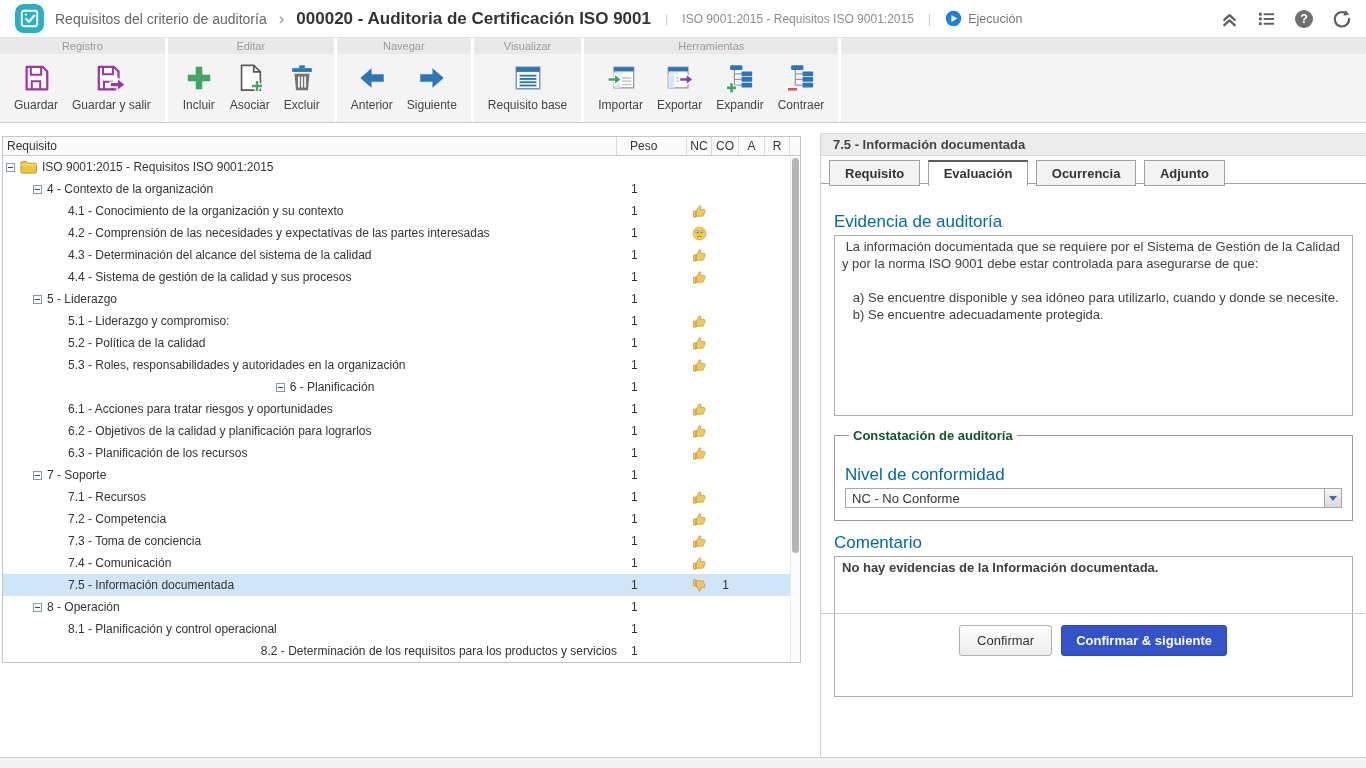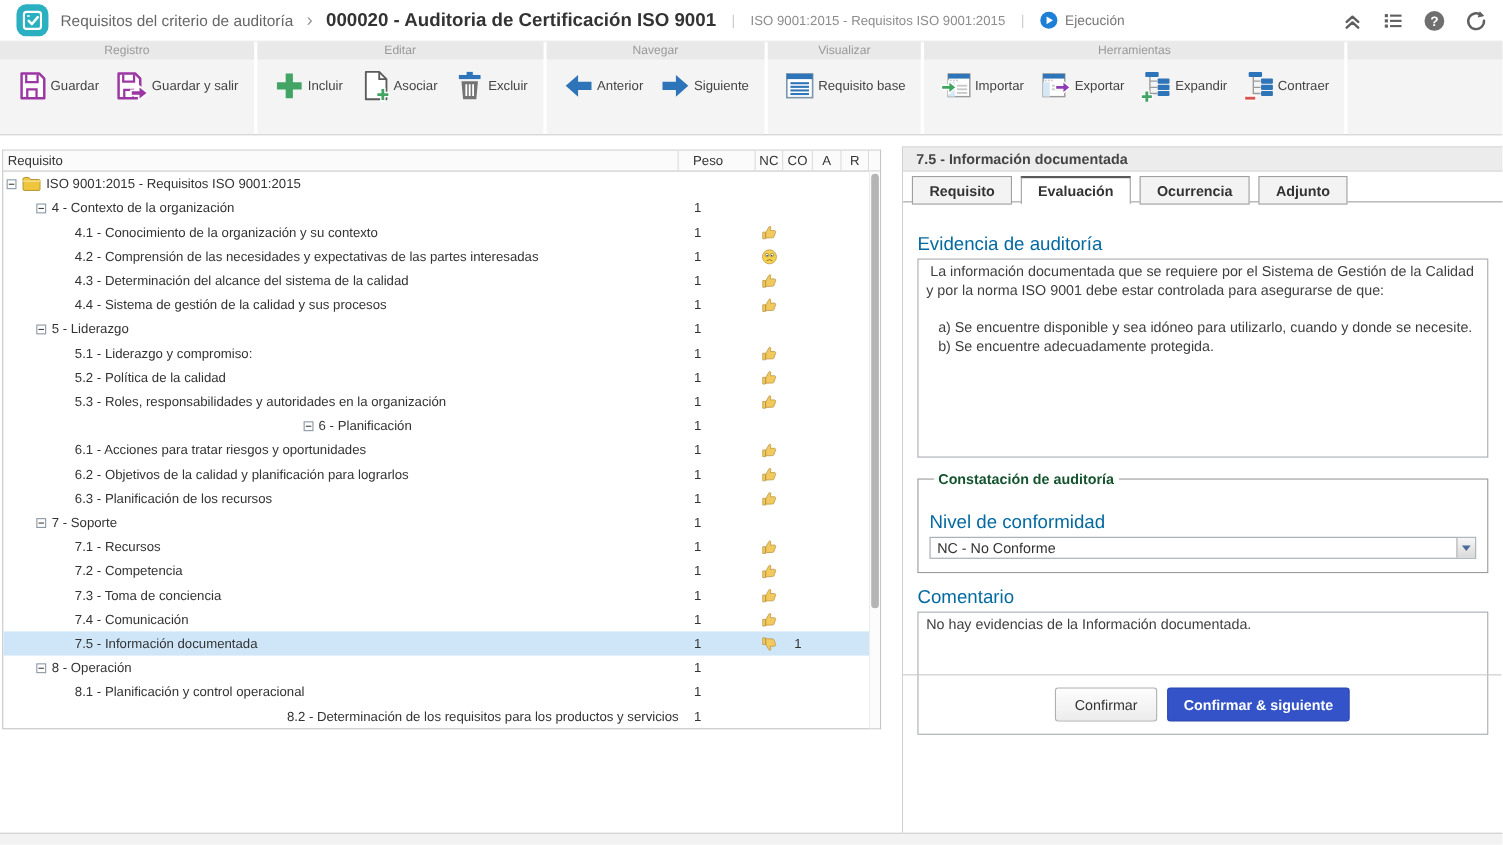--- a/index.html
+++ b/index.html
@@ -19,21 +19,21 @@
   .topbar-actions { margin-left:auto; display:flex; align-items:center; gap:18px; }
   .topbar-actions .icon-btn { display:flex; align-items:center; cursor:pointer; }
 
   
   .toolbar { display:flex; gap:3px; background:#fff; border-bottom:1px solid #c9c9c9;
     height:85px; align-items:stretch; }
   .tgroup { display:flex; flex-direction:column; background:#f4f4f4; }
   .tgroup-caption { height:16px; line-height:16px; background:#e9e9e9; color:#9a9a9a;
     font-size:11px; text-align:center; padding:0 12px; white-space:nowrap; }
   .tgroup-buttons { flex:1; display:flex; align-items:flex-start; padding:4px 8px 0; gap:2px; }
-  .tbtn { display:flex; flex-direction:row; align-items:center; min-width:46px;
+  .tbtn { display:flex; flex-direction:column; align-items:center; min-width:46px;
     padding:2px 6px; gap:2px; font-size:12px; color:#444; cursor:pointer; white-space:nowrap; }
   .tbtn-icon { height:36px; display:flex; align-items:center; }
   .tgroup-filler { flex:1; }
 
   
   .tree-panel { position:absolute; left:2px; top:136px; width:799px; height:527px;
     border:1px solid #c5c5c5; background:#fff; }
   .tree-header { display:grid; grid-template-columns:1fr 70px 25px 27px 26px 25px 10px;
     height:19px; background:#fbfbfb; border-bottom:1px solid #c9c9c9; font-size:12px;
     color:#333; align-items:center; }
@@ -66,21 +66,21 @@
   .tabs { padding:3px 0 0 8px; border-bottom:1px solid #a0a0a0; height:28px; }
   .tab { display:inline-block; padding:5px 15px 4px; border:1px solid #a0a0a0; background:#f3f3f3;
     margin-right:3px; font-size:13px; font-weight:bold; color:#333; position:relative; top:1px;
     cursor:pointer; }
   .tab.active { background:#fff; border-bottom-color:#fff; border-top:2px solid #5a5a5a; padding-top:4px; }
   .panel-content { padding:8px 13px 0; }
   .field-label { font-size:17px; color:#0369a1; margin:20px 0 3px; }
   .textbox { border:1px solid #a9acb2; padding:3px 7px; font-size:13px; color:#3f3f3f;
     line-height:1.3; white-space:pre-wrap; overflow:hidden; background:#fff; cursor:text; }
   .evidence-box { height:181px; }
-  .comment-box { height:112px; }
+  .comment-box { height:141px;font-weight:bold; }
   fieldset.constatacion { margin-top:12px; border:1px solid #9a9a9a; padding:2px 10px 12px; }
   fieldset.constatacion legend { font-size:13px; font-weight:bold; color:#14532d; padding:0 4px; margin-left:4px; }
   .selectbox { margin-top:2px; height:20px; border:1px solid #a2a9b1; display:flex;
     align-items:stretch; background:#fff; cursor:pointer; }
   .selectbox-value { flex:1; font-size:13px; color:#333; padding:1px 6px; line-height:17px;
     overflow:hidden; white-space:nowrap; }
   .selectbox-btn { width:17px; background:linear-gradient(#f6f6f6,#d9d9d9); border-left:1px solid #a8a8a8;
     display:flex; align-items:center; justify-content:center; }
   .selectbox-btn::after { content:""; border-left:4px solid transparent; border-right:4px solid transparent;
     border-top:5px solid #4a6c9b; }

